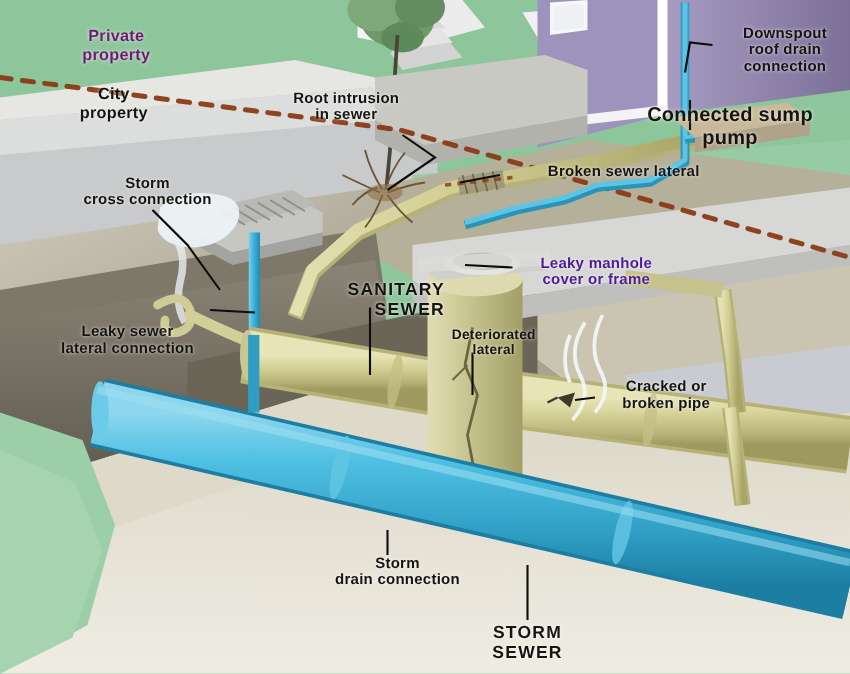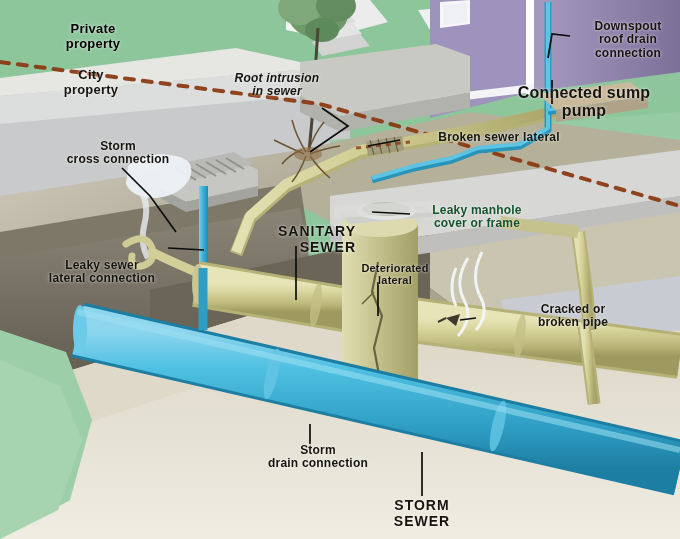--- a/index.html
+++ b/index.html
@@ -289,42 +289,42 @@
 
       <path d="M310,424 L310,444"></path>
 
       <path d="M422,452 L422,496"></path>
     </g>
 
     <rect x="0" y="0" width="680" height="539" fill="none"></rect>
   </svg>
 
   <div id="labels-layer">
-      <div class="lbl center" style="left: 38px; top: 22px; width: 110px; font-size: 13px; color: #000000;">Private
+      <div class="lbl center" style="left: 38px; top: 22px; width: 110px; font-size: 13px; color: #701a75;">Private
 property</div>
       <div class="lbl center" style="left: 36px; top: 68px; width: 110px; font-size: 13px; color: rgb(22, 20, 15);">City
 property</div>
-      <div class="lbl center" style="left: 212px; top: 72px; width: 130px; font-size: 12px; color: rgb(22, 20, 15); font-style: italic;">Root intrusion
+      <div class="lbl center" style="left: 212px; top: 72px; width: 130px; font-size: 12px; color: rgb(22, 20, 15);">Root intrusion
 in sewer</div>
       <div class="lbl left" style="left: 578px; top: 20px; width: 100px; font-size: 12px; color: rgb(22, 20, 15);">Downspout
 roof drain
 connection</div>
       <div class="lbl left" style="left: 494px; top: 84px; width: 180px; font-size: 16px; color: rgb(22, 20, 15);">Connected sump pump</div>
       <div class="lbl left" style="left: 402px; top: 131px; width: 170px; font-size: 12px; color: rgb(22, 20, 15); margin-left: 12px;">Broken sewer lateral</div>
       <div class="lbl center" style="left: 48px; top: 140px; width: 140px; font-size: 12px; color: rgb(22, 20, 15);">Storm
 cross connection</div>
       <div class="lbl center" style="left: 34px; top: 229px; width: 136px; font-size: 12px; color: rgb(22, 20, 15); margin-top: 30px;">Leaky sewer
 lateral connection</div>
-      <div class="lbl left" style="left: 412px; top: 204px; width: 130px; font-size: 12px; color: #14532d;">Leaky manhole
+      <div class="lbl left" style="left: 412px; top: 204px; width: 130px; font-size: 12px; color: #4c1d95;">Leaky manhole
 cover or frame</div>
       <div class="lbl center cap" style="left: 246px; top: 224px; width: 110px; font-size: 14px; color: rgb(22, 20, 15); text-align: right;">SANITARY
 SEWER</div>
       <div class="lbl center" style="left: 340px; top: 262px; width: 110px; font-size: 11px; color: rgb(22, 20, 15);">Deteriorated
 lateral</div>
-      <div class="lbl left" style="left: 478px; top: 303px; width: 110px; font-size: 12px; color: rgb(22, 20, 15); margin-left: 40px;">Cracked or
+      <div class="lbl left" style="left: 478px; top: 303px; width: 110px; font-size: 12px; color: rgb(22, 20, 15);">Cracked or
 broken pipe</div>
       <div class="lbl center" style="left: 248px; top: 444px; width: 140px; font-size: 12px; color: rgb(22, 20, 15);">Storm
 drain connection</div>
       <div class="lbl center cap" style="left: 362px; top: 498px; width: 120px; font-size: 14px; color: rgb(22, 20, 15);">STORM
 SEWER</div>
     </div>
 
 </div>
 
 </body></html>

